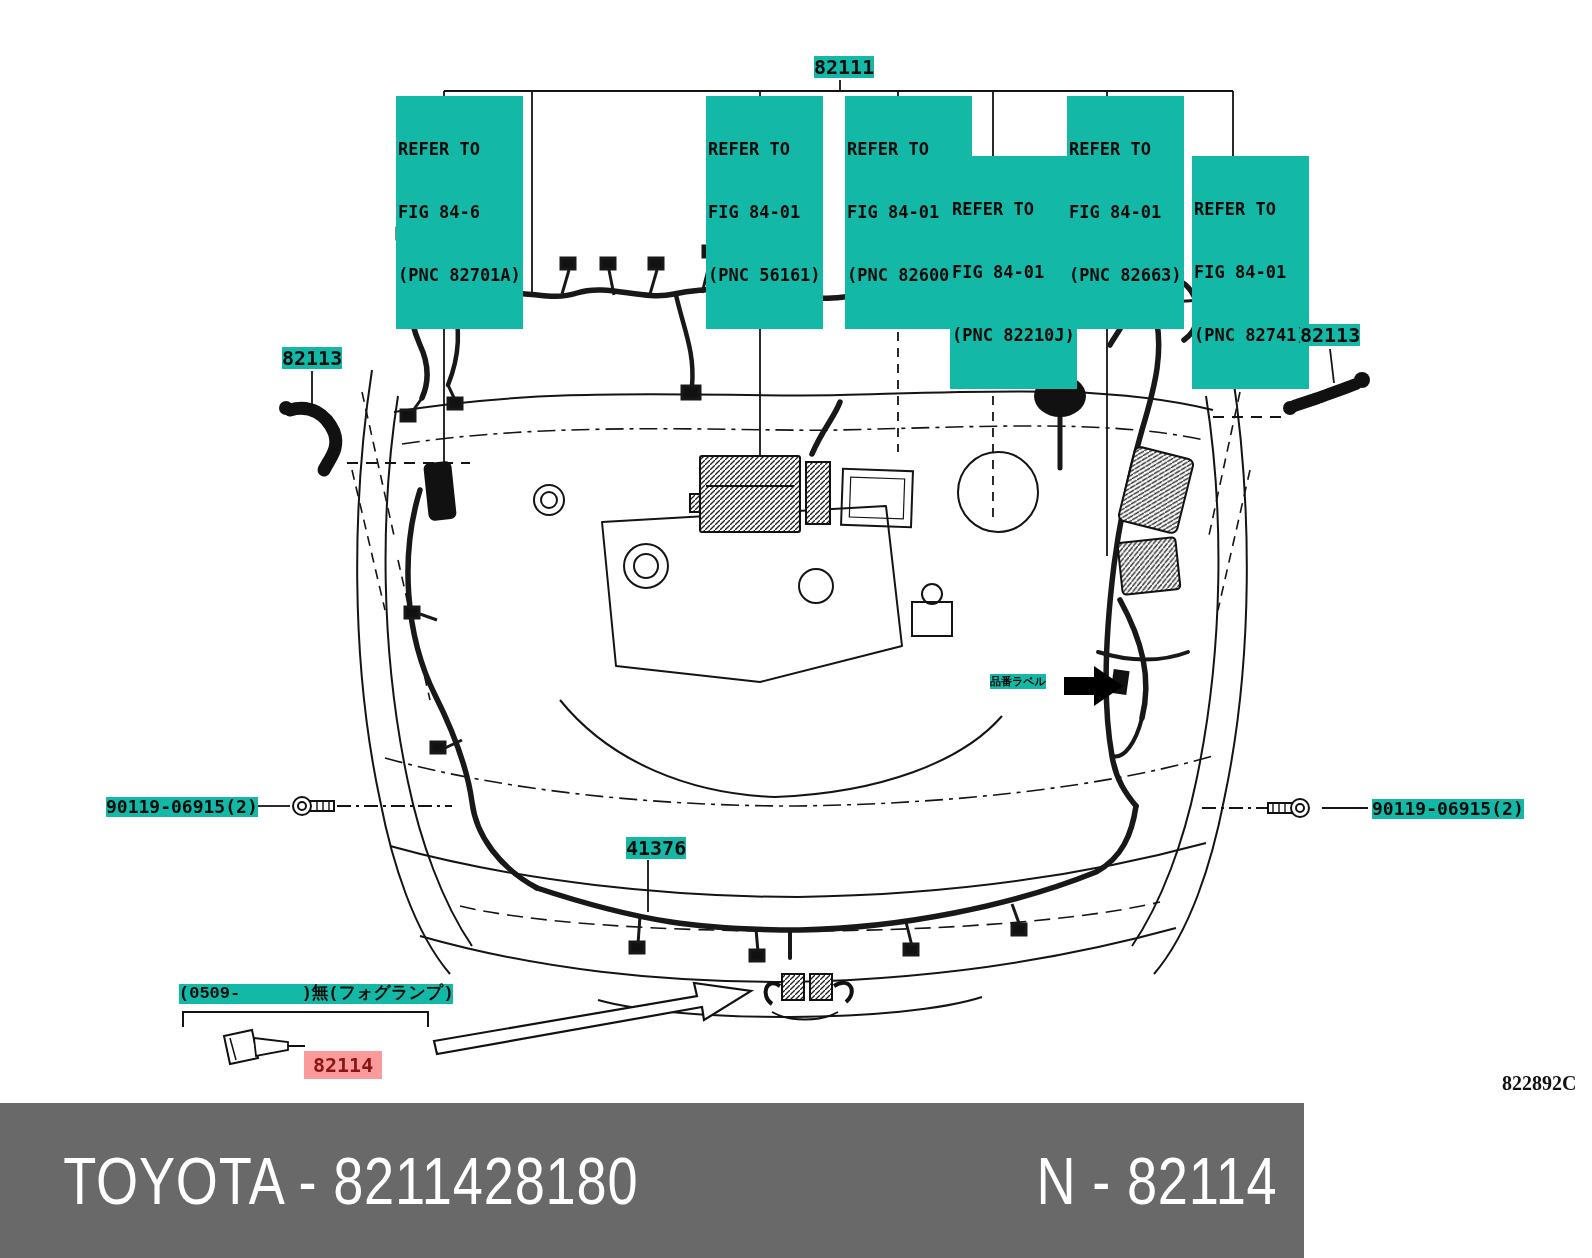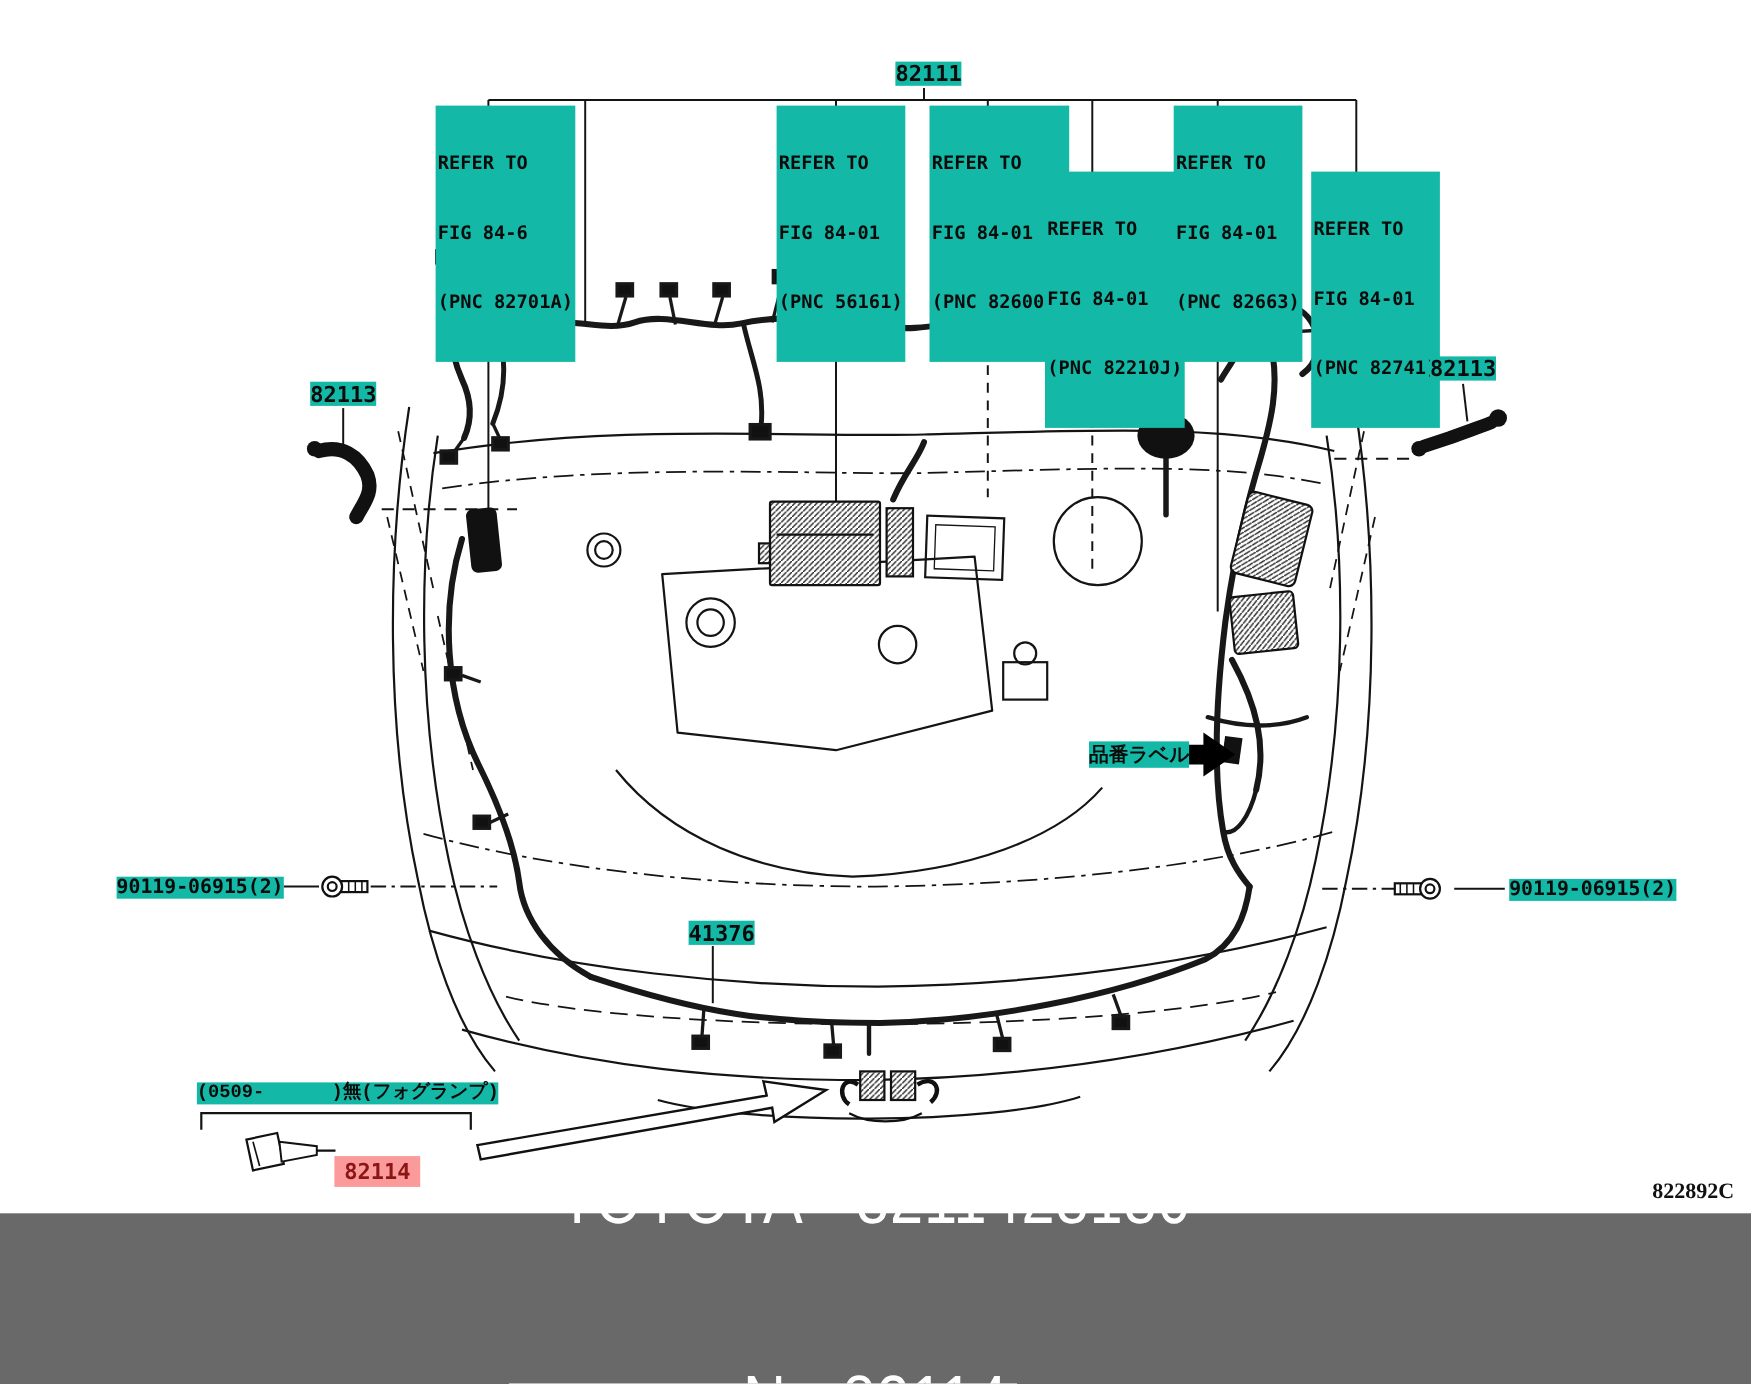--- a/index.html
+++ b/index.html
@@ -5,26 +5,26 @@
   html,body{margin:0;padding:0;background:#fff;}
   #stage{position:relative;width:1592px;height:1258px;background:#ffffff;overflow:hidden;
          font-family:"DejaVu Sans Mono",monospace;}
   #art{position:absolute;left:0;top:0;}
   .lbl{position:absolute;background:#14b8a6;color:#0b0b0b;font-weight:bold;white-space:pre;}
   .part{font-size:20px;line-height:22px;letter-spacing:0px;}
   .refer{font-size:17px;line-height:21px;padding:1px 2px;}
   .refer span{display:block;}
   .bolt{font-size:18px;line-height:20px;}
   .note{font-size:17px;line-height:20px;}
-  .hinban{font-size:18px;font-family:Liberation Serif, serif;}
+  .hinban{font-size:11px;font-family:Liberation Serif, serif;}
   .hl{position:absolute;font-size:20px;font-weight:bold;padding:2px 9px;}
   .doccode{position:absolute;font-family:"Liberation Serif","DejaVu Serif",serif;
            font-size:20px;font-weight:bold;color:#111;}
-  #footer{position:absolute;left:0;top:1103px;width:1592px;height:155px;
-          display:flex;align-items:center;justify-content:center;gap:108px;flex-direction:column;}
+  #footer{position:absolute;left:0;top:1103px;width:1304px;height:155px;
+          display:flex;align-items:center;justify-content:space-between;gap:108px;}
   #footer .ft{font-family:"Liberation Sans",sans-serif;font-size:66px;font-weight:400;
               display:inline-block;transform:scaleX(0.82);letter-spacing:1px;}
 </style>
 </head>
 <body>
 
 <div id="stage">
 
   <svg id="art" width="1592" height="1103" viewBox="0 0 1592 1103">
     <defs>

